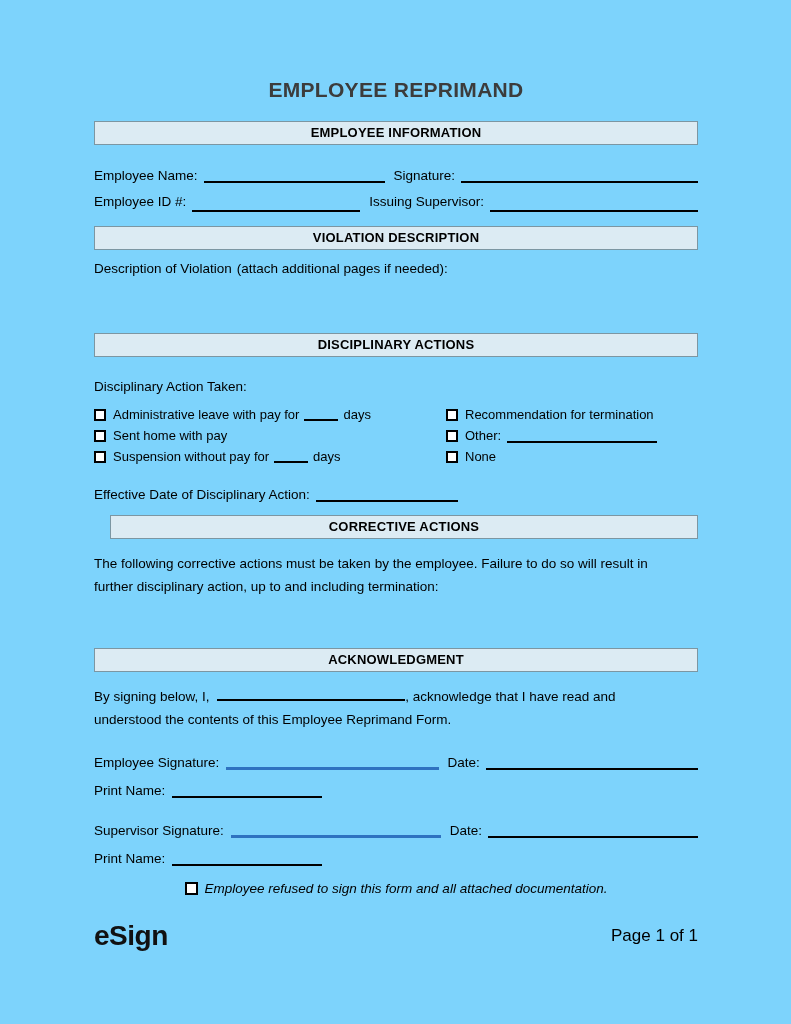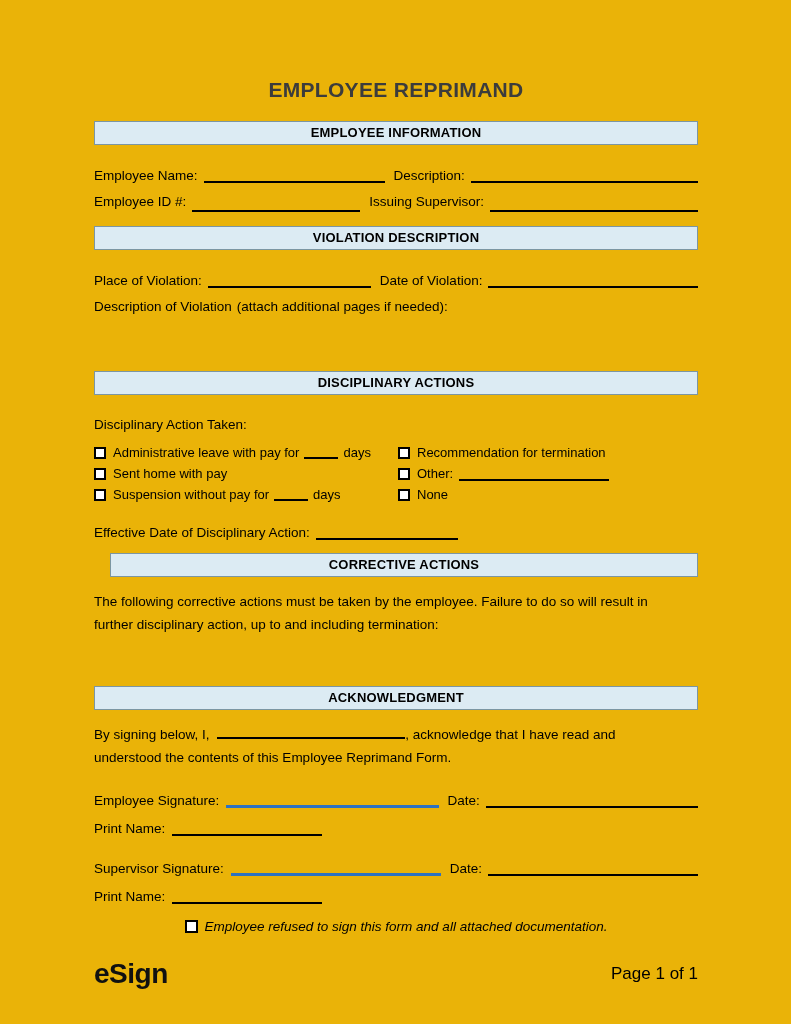--- a/index.html
+++ b/index.html
@@ -1,20 +1,20 @@
 <!DOCTYPE html>
 <html><head>
 <meta charset="utf-8">
 <style>
   * { margin:0; padding:0; box-sizing:border-box; }
   html,body { background:#ffffff; }
   body { font-family:"Liberation Sans", sans-serif; color:#000; }
   .page {
     position:relative; width:791px; height:1024px; margin:0 auto;
-    background:#eab308; overflow:hidden;
+    background:#7dd3fc; overflow:hidden;
   }
   .content { padding:78px 93px 0 94px; }
   .doc-title {
     text-align:center; font-size:21px; font-weight:bold; color:#3c3c3c;
     letter-spacing:0.3px; margin-bottom:19px;
   }
   .section-header {
     background:#dcebf3; border:1px solid #7c96a2;
     text-align:center; font-weight:bold; font-size:13px;
     padding:3px 0 4px 0; letter-spacing:0.2px;
@@ -30,21 +30,21 @@
   }
   .blank.grow { flex:1; }
   .blank-blue { border-bottom:3px solid #2e72c0; height:16px; }
   .sp { margin-left:9px; }
   .cb {
     display:inline-block; width:12px; height:12px; border:2px solid #000;
     background:#fff; margin-right:7px; flex:0 0 auto; align-self:center;
   }
   .opt-row { display:flex; margin-bottom:6px; }
   .opt { display:flex; align-items:center; font-size:13px; white-space:nowrap; }
-  .opt-left { width:304px; flex:0 0 auto; }
+  .opt-left { width:352px; flex:0 0 auto; }
   .small-blank { display:inline-block; width:34px; border-bottom:2px solid #000; height:12px; margin:0 5px; }
   .para { font-size:13.5px; line-height:23px; max-width:592px; }
   .footer {
     display:flex; justify-content:space-between; align-items:center;
     margin-top:24px;
   }
   .brand { font-size:28px; font-weight:bold; letter-spacing:-0.5px; color:#111; }
   .page-num { font-size:17px; }
   .refused { display:flex; align-items:center; font-size:13.5px; }
   .refused .lbl { font-style:italic; }
@@ -55,37 +55,31 @@
 
 <div class="page">
   <div class="content">
 
     <div class="doc-title">EMPLOYEE REPRIMAND</div>
 
     <div class="section-header">EMPLOYEE INFORMATION</div>
     <div class="row" style="margin-top:16px;">
       <span class="b">Employee Name:</span>
       <span class="blank" style="width:181px; margin-left:6px;"></span>
-      <span class="b sp">Description:</span>
+      <span class="b sp">Signature:</span>
       <span class="blank grow" style="margin-left:6px;"></span>
     </div>
     <div class="row mt7">
       <span class="b">Employee ID #:</span>
       <span class="blank" style="width:168px; margin-left:6px;"></span>
       <span class="b sp">Issuing Supervisor:</span>
       <span class="blank grow" style="margin-left:6px;"></span>
     </div>
 
     <div class="section-header" style="margin-top:14px;">VIOLATION DESCRIPTION</div>
-    <div class="row" style="margin-top:16px;">
-      <span class="b">Place of Violation:</span>
-      <span class="blank" style="width:163px; margin-left:6px;"></span>
-      <span class="b sp">Date of Violation:</span>
-      <span class="blank grow" style="margin-left:6px;"></span>
-    </div>
     <div class="row mt7">
       <span class="b">Description of Violation</span>
       <span style="margin-left:5px;">(attach additional pages if needed):</span>
     </div>
     <div style="height:54px;"></div>
 
     <div class="section-header">DISCIPLINARY ACTIONS</div>
     <div class="row" style="margin-top:15px;">
       <span class="b">Disciplinary Action Taken:</span>
     </div>

